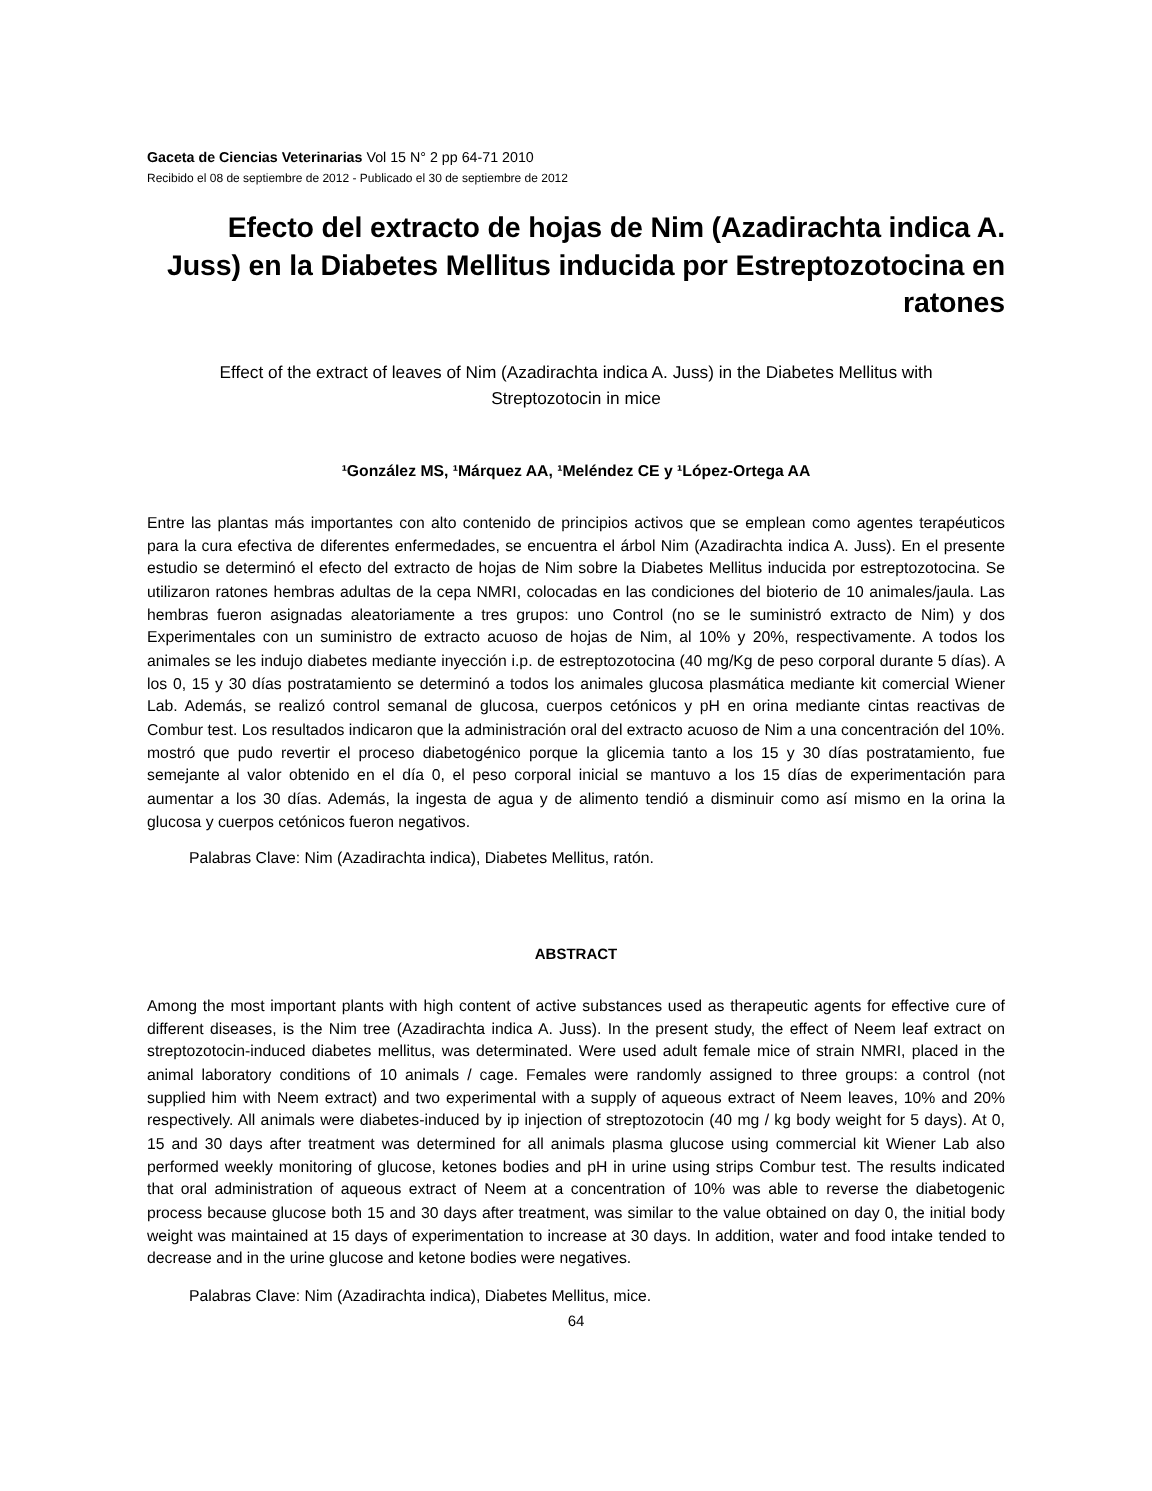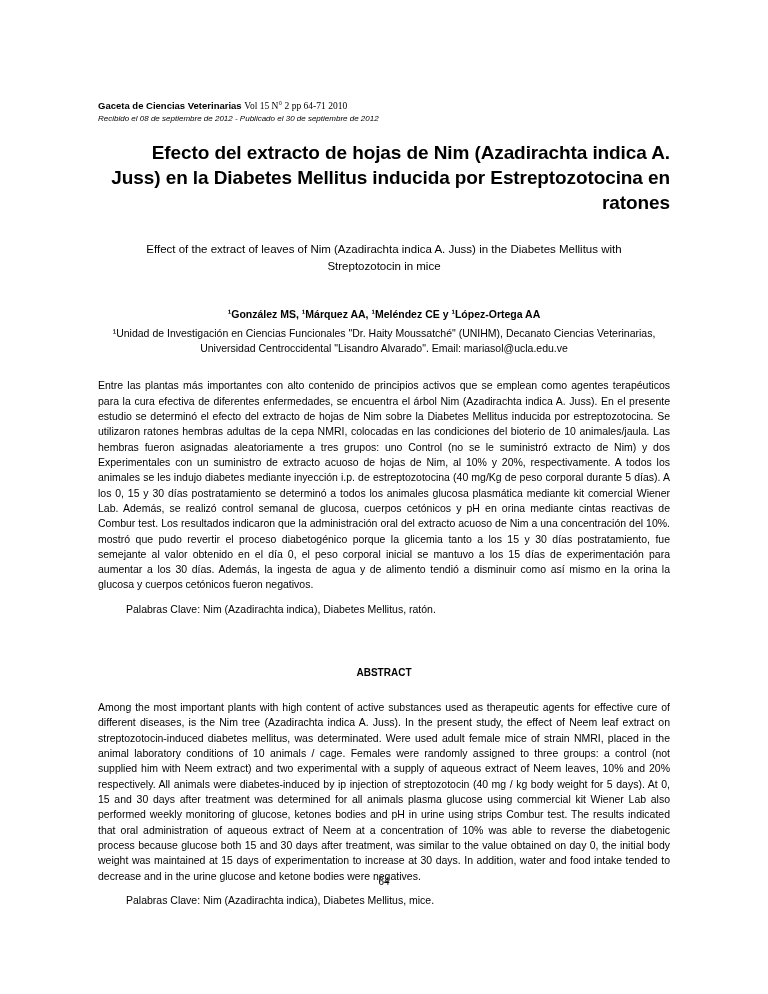--- a/index.html
+++ b/index.html
@@ -24,27 +24,25 @@
   .journal-line {
     font-size: 9.5px;
     line-height: 1.35;
     margin: 0;
   }
   .journal-line .jtitle {
     font-weight: bold;
   }
   .journal-line .jmeta {
     font-weight: normal;
-    font-family: Liberation Serif, serif;
   }
   .received-line {
     font-size: 8px;
     line-height: 1.3;
     margin: 1px 0 0 0;
-    font-style: italic;
   }
   h1.title {
     font-size: 19px;
     font-weight: bold;
     text-align: right;
     line-height: 1.32;
     margin: 16px 0 0 0;
     letter-spacing: -0.1px;
   }
   .subtitle {
@@ -110,21 +108,20 @@
   </p>
 
   <p class="received-line">Recibido el 08 de septiembre de 2012 - Publicado el 30 de septiembre de 2012</p>
 
   <h1 class="title">Efecto del extracto de hojas de Nim (Azadirachta indica A. Juss) en la Diabetes Mellitus inducida por Estreptozotocina en ratones</h1>
 
   <p class="subtitle">Effect of the extract of leaves of Nim (Azadirachta indica A. Juss) in the Diabetes Mellitus with Streptozotocin in mice</p>
 
   <p class="authors">¹González MS, ¹Márquez AA, ¹Meléndez CE y ¹López-Ortega AA</p>
 
-  <p class="affiliation">¹Unidad de Investigación en Ciencias Funcionales "Dr. Haity Moussatché" (UNIHM), Decanato Ciencias Veterinarias, Universidad Centroccidental "Lisandro Alvarado". Email: mariasol@ucla.edu.ve</p>
 
 
   <p class="body-text">Entre las plantas más importantes con alto contenido de principios activos que se emplean como agentes terapéuticos para la cura efectiva de diferentes enfermedades, se encuentra el árbol Nim (Azadirachta indica A. Juss). En el presente estudio se determinó el efecto del extracto de hojas de Nim sobre la Diabetes Mellitus inducida por estreptozotocina. Se utilizaron ratones hembras adultas de la cepa NMRI, colocadas en las condiciones del bioterio de 10 animales/jaula. Las hembras fueron asignadas aleatoriamente a tres grupos: uno Control (no se le suministró extracto de Nim) y dos Experimentales con un suministro de extracto acuoso de hojas de Nim, al 10% y 20%, respectivamente. A todos los animales se les indujo diabetes mediante inyección i.p. de estreptozotocina (40 mg/Kg de peso corporal durante 5 días). A los 0, 15 y 30 días postratamiento se determinó a todos los animales glucosa plasmática mediante kit comercial Wiener Lab. Además, se realizó control semanal de glucosa, cuerpos cetónicos y pH en orina mediante cintas reactivas de Combur test. Los resultados indicaron que la administración oral del extracto acuoso de Nim a una concentración del 10%. mostró que pudo revertir el proceso diabetogénico porque la glicemia tanto a los 15 y 30 días postratamiento, fue semejante al valor obtenido en el día 0, el peso corporal inicial se mantuvo a los 15 días de experimentación para aumentar a los 30 días. Además, la ingesta de agua y de alimento tendió a disminuir como así mismo en la orina la glucosa y cuerpos cetónicos fueron negativos.</p>
 
   <p class="keywords">Palabras Clave: Nim (Azadirachta indica), Diabetes Mellitus, ratón.</p>
 
   <p class="section-heading abstract-heading">ABSTRACT</p>
 
   <p class="body-text">Among the most important plants with high content of active substances used as therapeutic agents for effective cure of different diseases, is the Nim tree (Azadirachta indica A. Juss). In the present study, the effect of Neem leaf extract on streptozotocin-induced diabetes mellitus, was determinated. Were used adult female mice of strain NMRI, placed in the animal laboratory conditions of 10 animals / cage. Females were randomly assigned to three groups: a control (not supplied him with Neem extract) and two experimental with a supply of aqueous extract of Neem leaves, 10% and 20% respectively. All animals were diabetes-induced by ip injection of streptozotocin (40 mg / kg body weight for 5 days). At 0, 15 and 30 days after treatment was determined for all animals plasma glucose using commercial kit Wiener Lab also performed weekly monitoring of glucose, ketones bodies and pH in urine using strips Combur test. The results indicated that oral administration of aqueous extract of Neem at a concentration of 10% was able to reverse the diabetogenic process because glucose both 15 and 30 days after treatment, was similar to the value obtained on day 0, the initial body weight was maintained at 15 days of experimentation to increase at 30 days. In addition, water and food intake tended to decrease and in the urine glucose and ketone bodies were negatives.</p>
 

